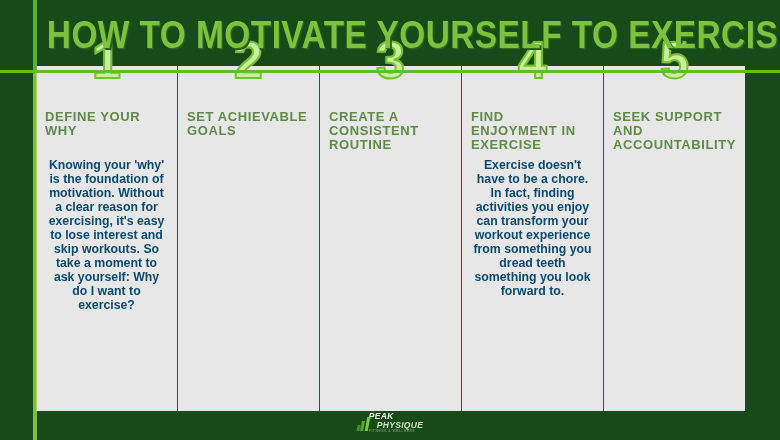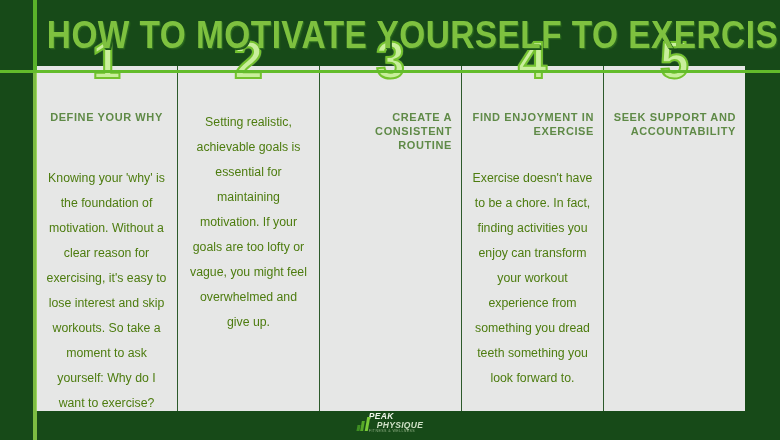--- a/index.html
+++ b/index.html
@@ -97,36 +97,37 @@
     font-weight: bold;
     font-size: 52px;
     line-height: 52px;
     color: #c9ef9c;
     -webkit-text-stroke: 2px #74c32e;
     text-shadow: 0 0 2px #ffffff;
     z-index: 6;
   }
 
   .head {
-    font-size: 11px;
+    font-size: 13px;
     font-weight: bold;
     line-height: 14px;
     letter-spacing: .6px;
     color: #5f8a47;
-    text-align: right;
+    text-align: left;
     text-transform: uppercase;
-    margin-bottom: 14px;
+    margin-bottom: 6px;
     min-height: 42px;
   }
 
   .body {
     font-size: 12.3px;
-    line-height: 25px;
-    color: #4d7c0f;
+    line-height: 14px;
+    color: #0c4a6e;
     text-align: center;
+    font-weight: bold;
   }
 
   
   .logo {
     position: absolute;
     left: 0; right: 0;
     bottom: 5px;
     height: 24px;
     display: flex;
     justify-content: center;
@@ -179,21 +180,21 @@
 <div class="cards">
 
   <div class="col">
     <div class="num">1</div>
     <div class="head">DEFINE YOUR WHY</div>
     <div class="body">Knowing your 'why' is the foundation of motivation. Without a clear reason for exercising, it's easy to lose interest and skip workouts. So take a moment to ask yourself: Why do I want to exercise?</div>
   </div>
 
   <div class="col">
     <div class="num">2</div>
-    <div class="body">Setting realistic, achievable goals is essential for maintaining motivation. If your goals are too lofty or vague, you might feel overwhelmed and give up.</div>
+    <div class="head">SET ACHIEVABLE GOALS</div>
   </div>
 
   <div class="col">
     <div class="num">3</div>
     <div class="head">CREATE A CONSISTENT ROUTINE</div>
   </div>
 
   <div class="col">
     <div class="num">4</div>
     <div class="head">FIND ENJOYMENT IN EXERCISE</div>

